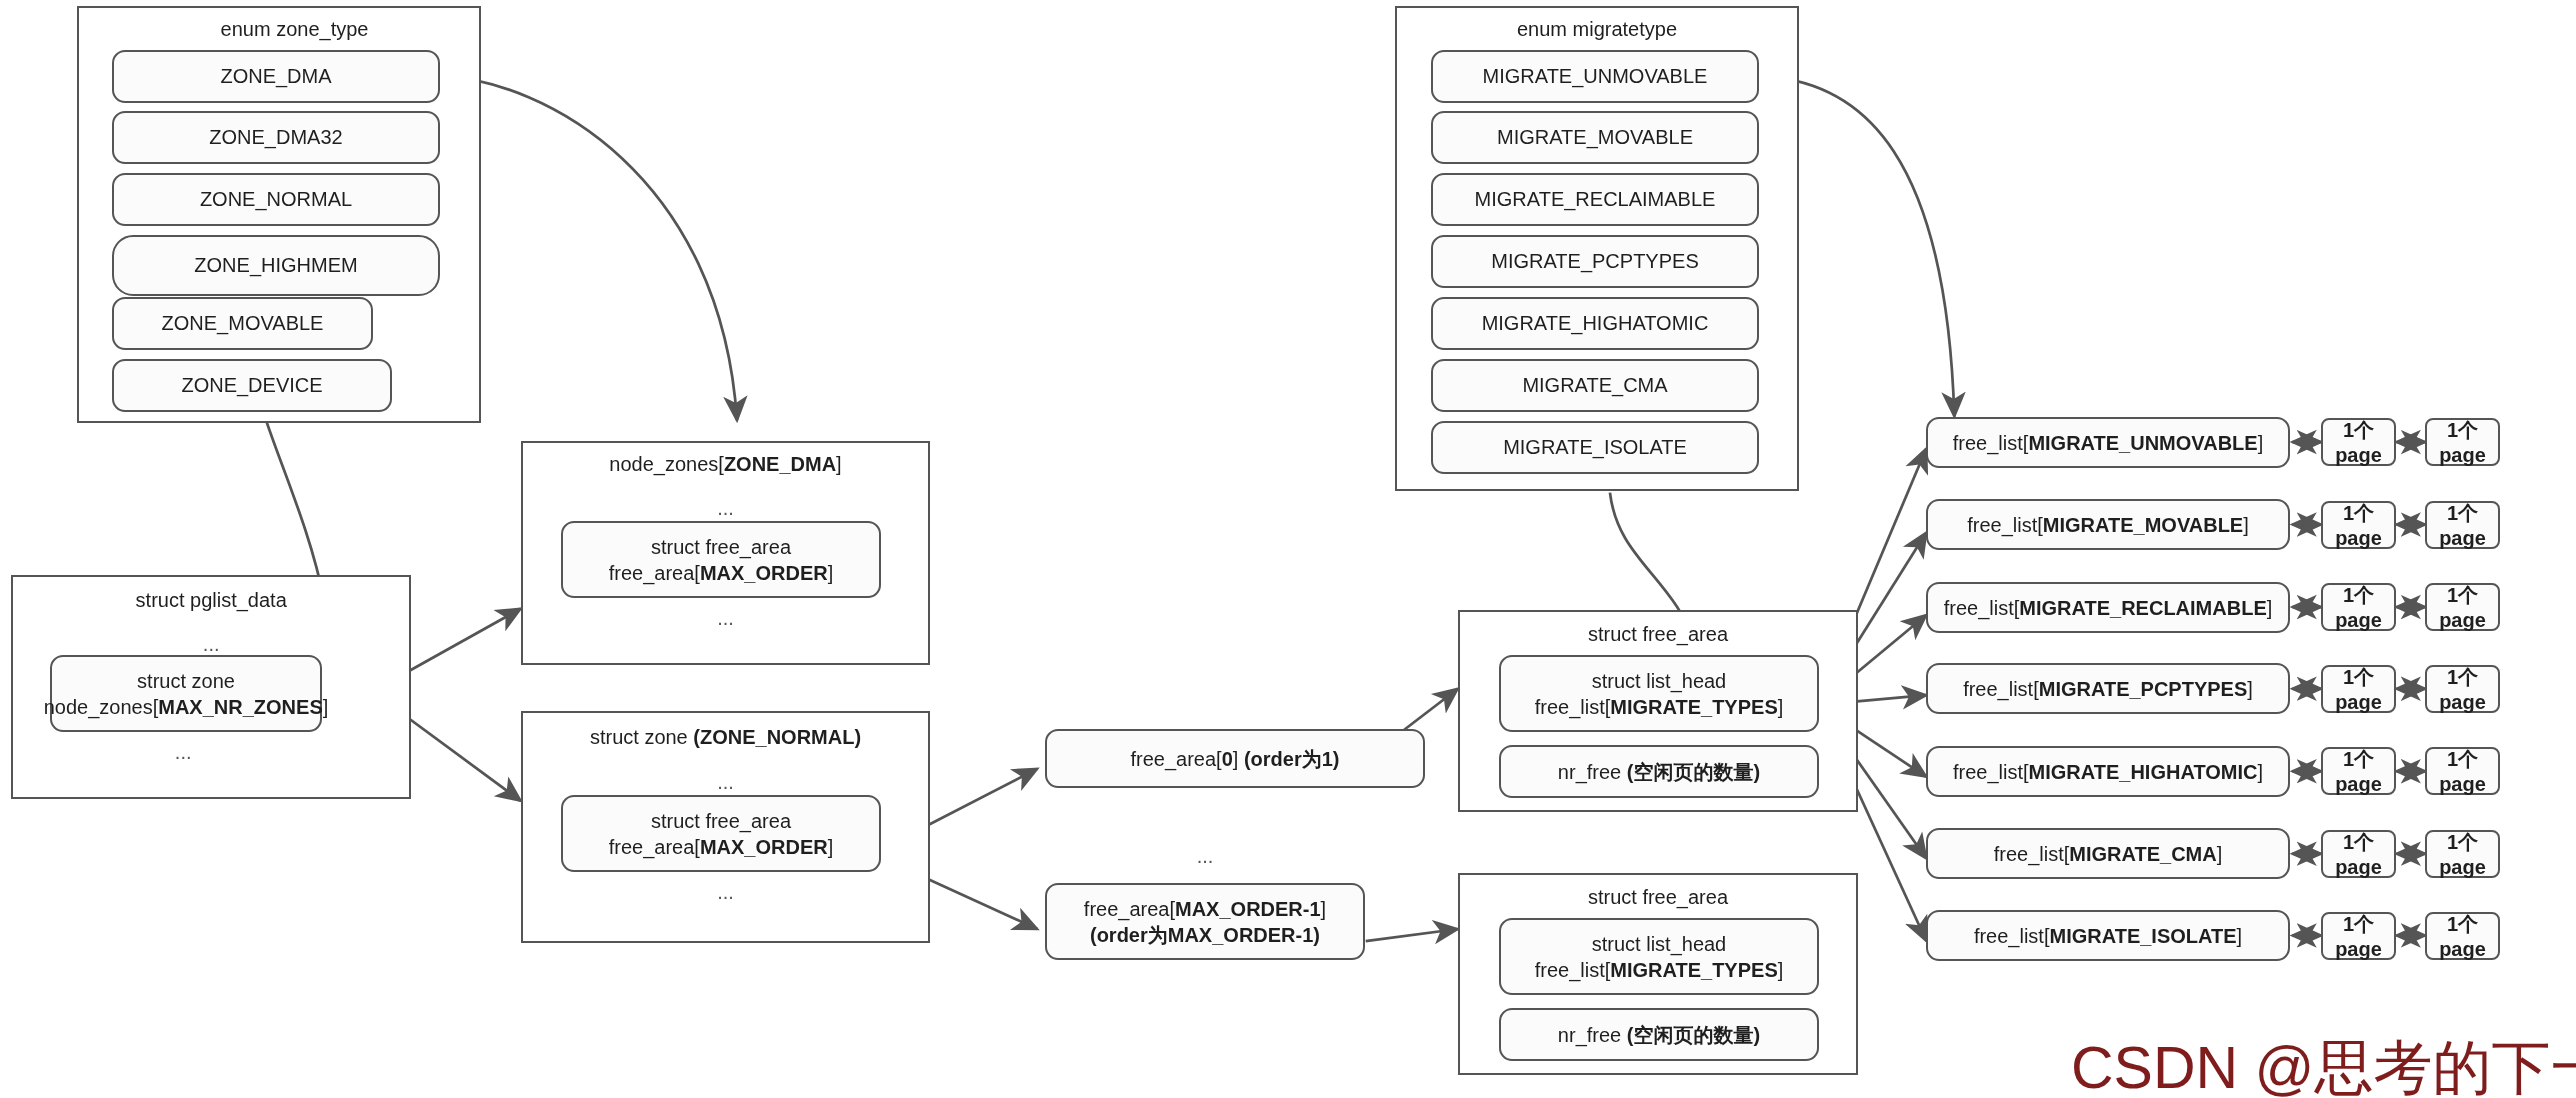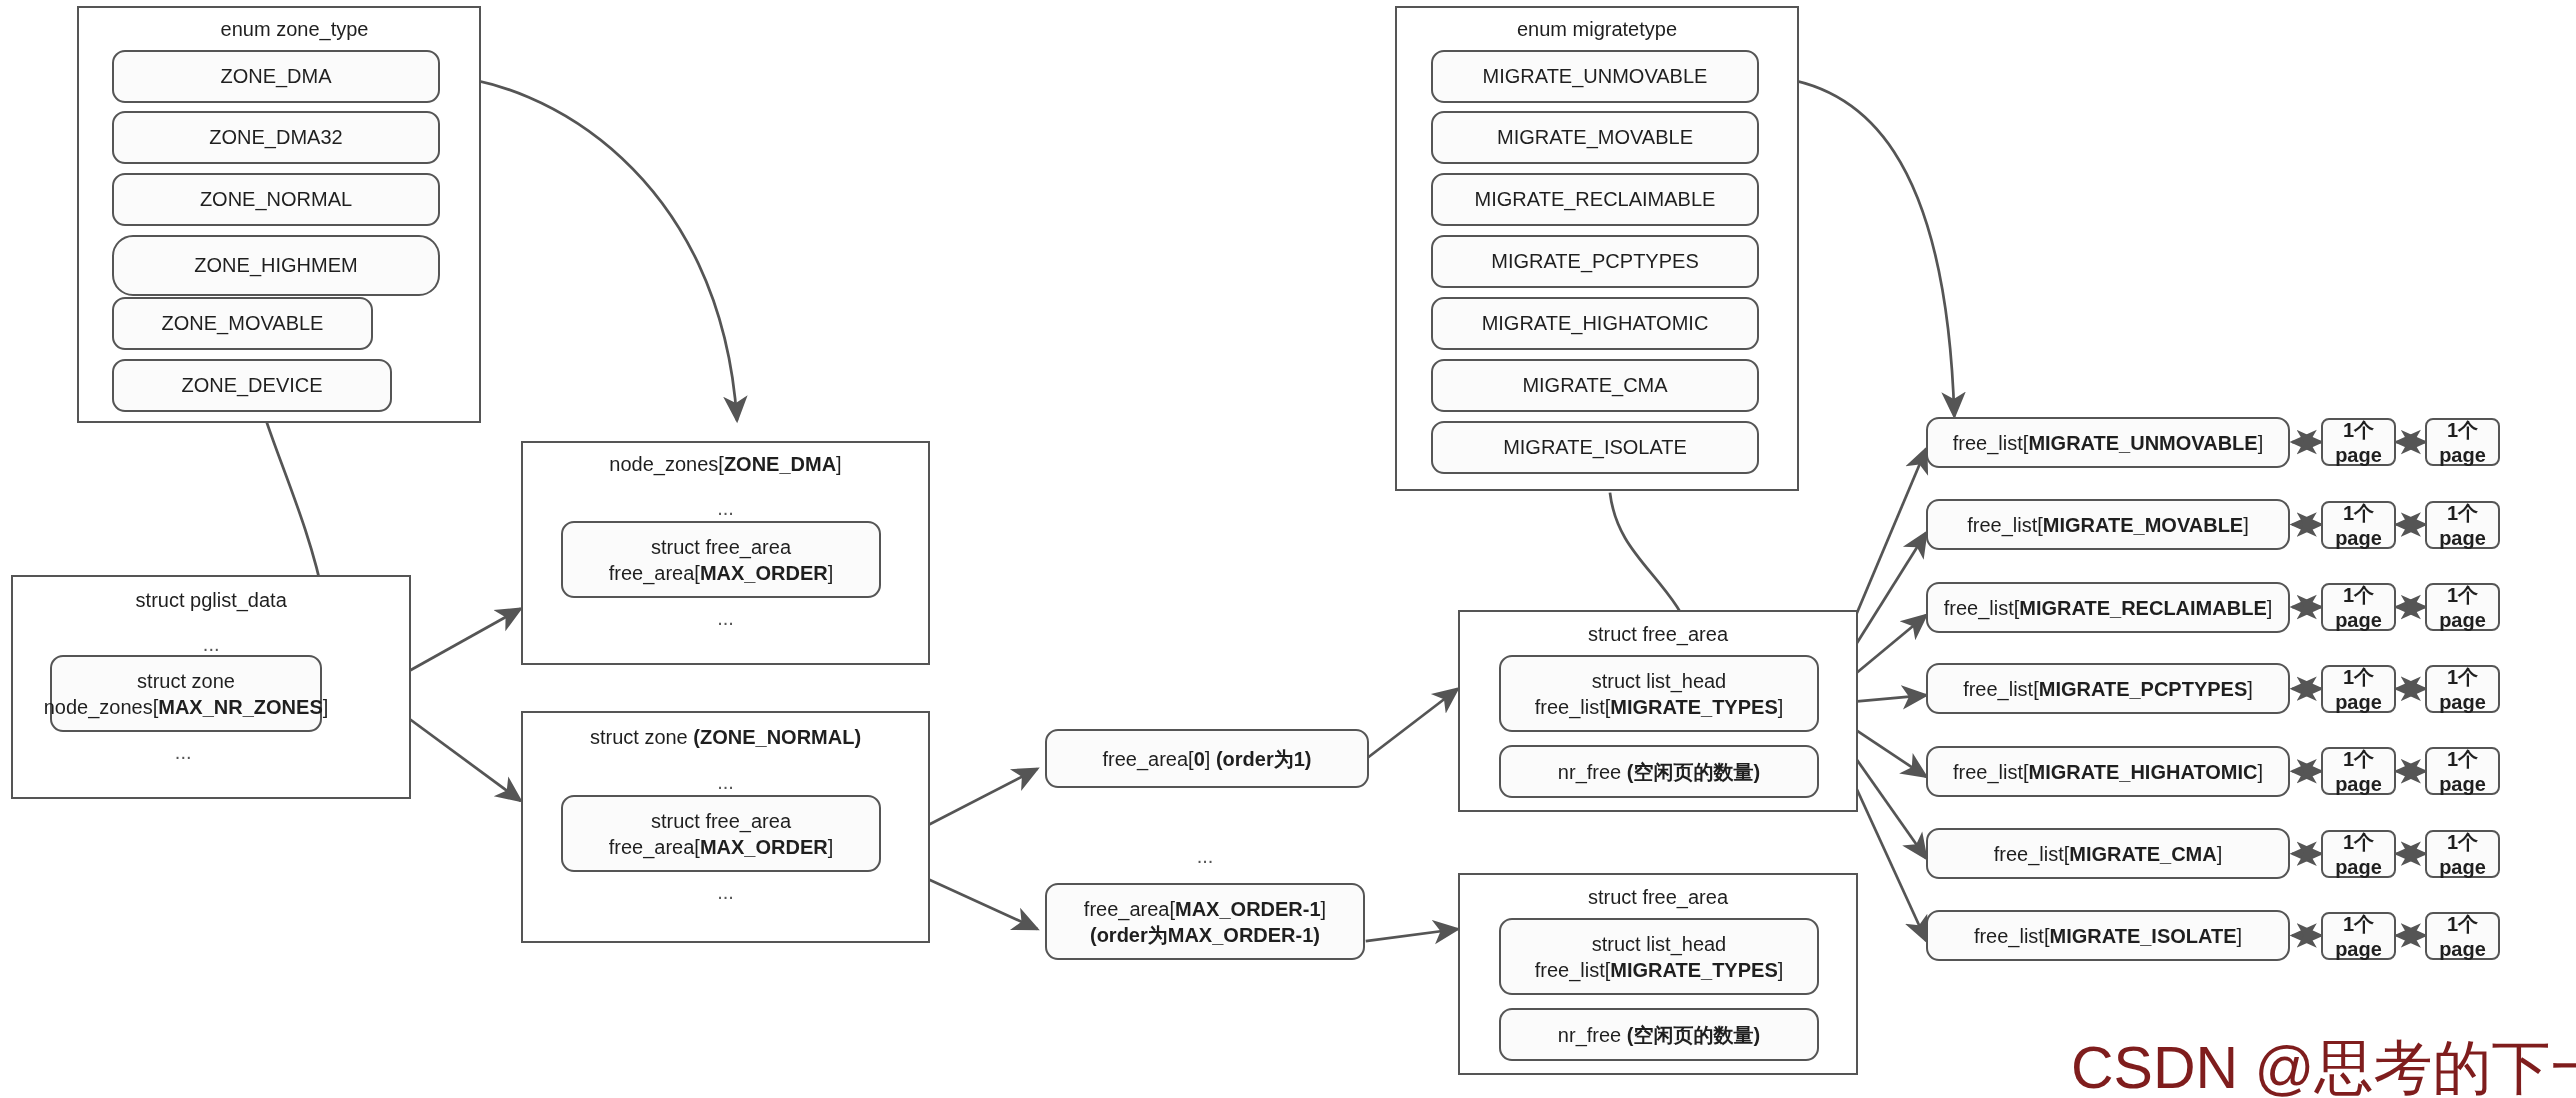--- a/index.html
+++ b/index.html
@@ -206,21 +206,21 @@
   </div>
   <div class="ctr-title" style="left:521px; top:726px; width:409px;"><span>struct zone  </span><b>(ZONE_NORMAL)</b></div>
   <div class="ctr-dots" style="left:521px; top:771px; width:409px;">...</div>
 
   <div class="inner-node" style="left:561px; top:795px; width:320px; height:77px;">
     <span class="lbl">struct free_area</span>
     <span class="lbl"><span>free_area[</span><b>MAX_ORDER</b><span>]</span></span>
   </div>
   <div class="ctr-dots" style="left:521px; top:881px; width:409px;">...</div>
 
-  <div class="node rounded" style="left:1045px; top:729px; width:324px; height:59px;">
+  <div class="node rounded" style="left:1045px; top:729px; width:380px; height:59px;">
     <span class="lbl"><span>free_area[</span><b>0</b><span>]  </span><b>(order为1)</b></span>
   </div>
 
   <div class="ctr-dots" style="left:1045px; top:845px; width:320px;">...</div>
 
   <div class="node rounded" style="left:1045px; top:883px; width:320px; height:77px;">
     <span class="lbl"><span>free_area[</span><b>MAX_ORDER-1</b><span>]</span></span>
     <span class="lbl b">(order为MAX_ORDER-1)</span>
   </div>
 

